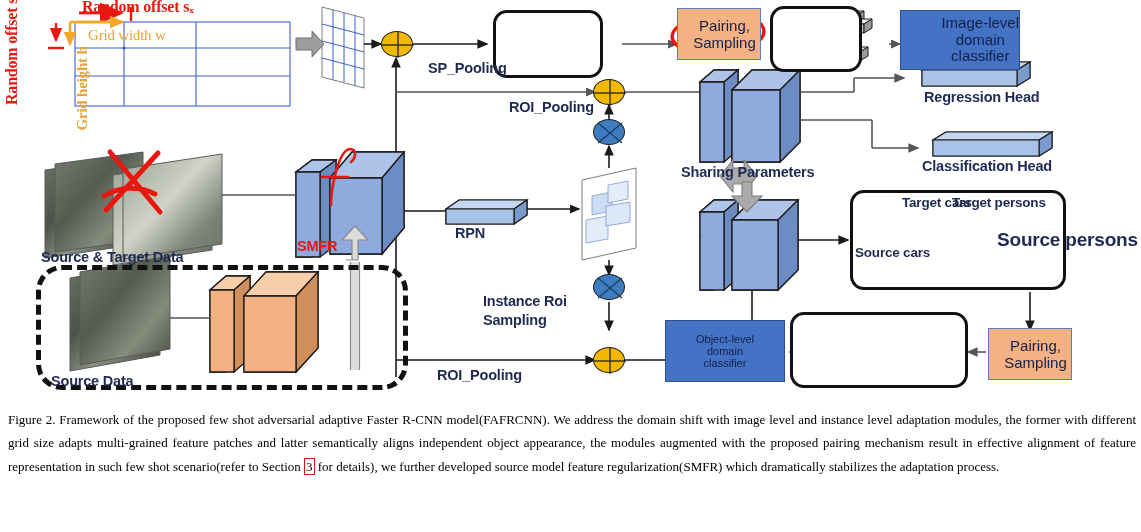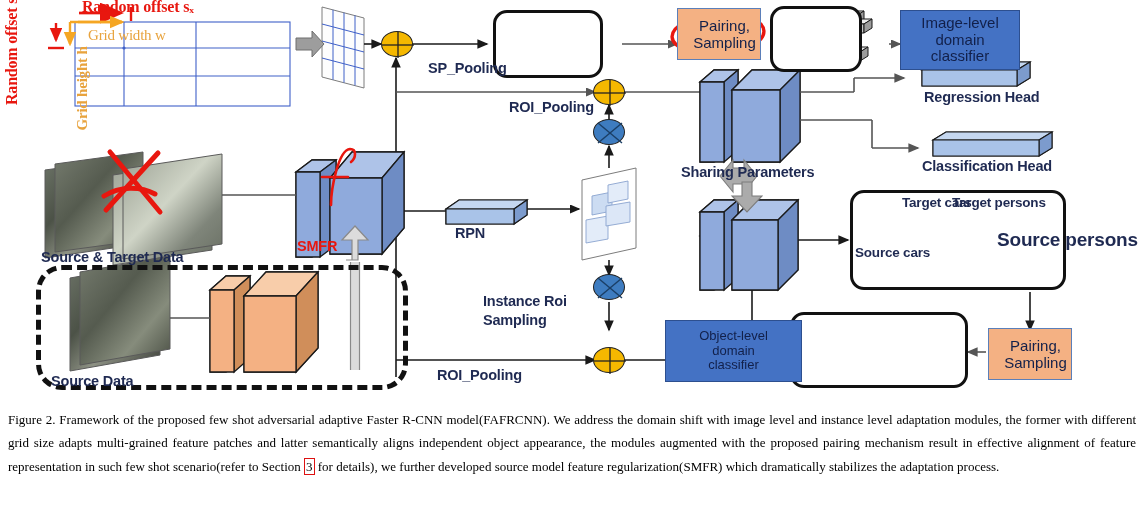--- a/index.html
+++ b/index.html
@@ -479,40 +479,40 @@
 
   <div class="orangebox" style="left:677px; top:8px; width:84px; height:52px; font-size:15px;">
     <span>
       <span>Pairing,</span><br>
       <span>Sampling</span>
     </span>
   </div>
 
   <div class="roundbox" style="left:770px; top:6px; width:92px; height:66px;"></div>
 
-  <div class="bluebox" style="left:900px; top:10px; width:120px; height:60px; font-size:15px;">
+  <div class="bluebox" style="left:900px; top:10px; width:120px; height:60px; font-size:15px;justify-content:flex-end;">
     <span>
       <span>Image-level</span><br>
       <span>domain</span><br>
       <span>classifier</span>
     </span>
   </div>
 
   <div class="roundbox" style="left:850px; top:190px; width:216px; height:100px;"></div>
 
   <div class="orangebox" style="left:988px; top:328px; width:84px; height:52px; font-size:15px;">
     <span>
       <span>Pairing,</span><br>
       <span>Sampling</span>
     </span>
   </div>
 
   <div class="roundbox" style="left:790px; top:312px; width:178px; height:76px;"></div>
 
-  <div class="bluebox" style="left:665px; top:320px; width:137px; height:62px; font-size:13px;">
+  <div class="bluebox" style="left:665px; top:320px; width:120px; height:62px; font-size:11px;">
     <span>
       <span>Object-level</span><br>
       <span>domain</span><br>
       <span>classifier</span>
     </span>
   </div>
 
   <div class="dashbox" style="left:36px; top:265px; width:372px; height:125px;"></div>
 
   <div class="node sum" style="left:381px; top:31px; width:32px; height:26px;">

